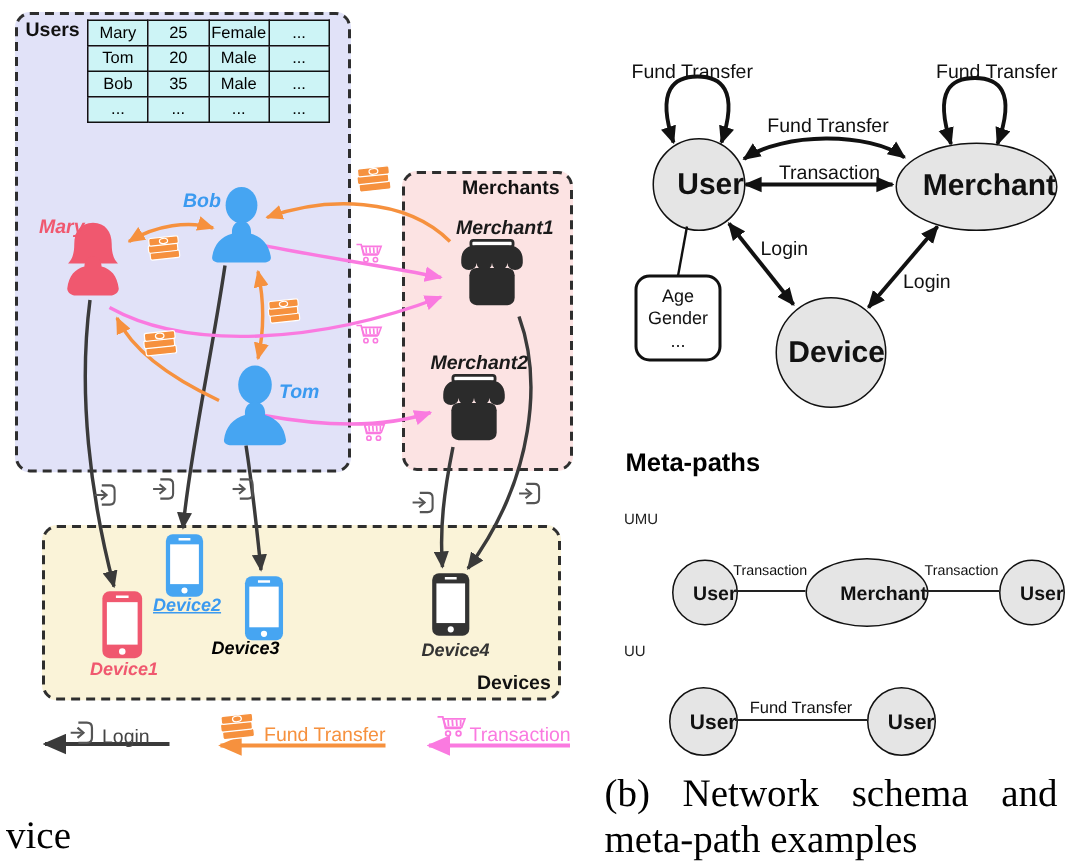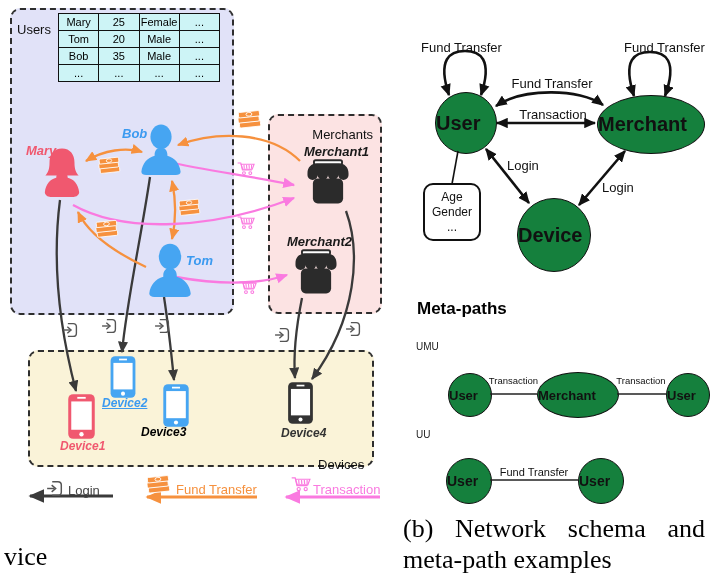--- a/index.html
+++ b/index.html
@@ -1,30 +1,30 @@
 <!DOCTYPE html>
 <html><head>
 <meta charset="utf-8">
 <style>
   html,body{margin:0;padding:0;background:#fff;}
   #fig{position:relative;width:714px;height:576px;background:#fff;overflow:hidden;
        font-family:"Liberation Sans",sans-serif;}
   .abs{position:absolute;}
   .panel{position:absolute;border:2px dashed #2e2e2e;border-radius:10px;}
-  .plabel{position:absolute;font-weight:normal;font-size:13px;color:#111;margin-top:10px;}
+  .plabel{position:absolute;font-weight:bold;font-size:13px;color:#111;}
   .nlabel{position:absolute;font-weight:bold;font-style:italic;font-size:13px;white-space:nowrap;}
   .dlabel{position:absolute;font-weight:bold;font-style:italic;font-size:12px;white-space:nowrap;}
   .svglayer{position:absolute;left:0;top:0;}
   table.users{border-collapse:collapse;table-layout:fixed;}
   table.users td,table.users th{border:1.2px solid #111;text-align:center;padding:0;
        font-family:"Liberation Sans",sans-serif;overflow:hidden;}
   table.users th{background:#12dfe9;font-size:12px;font-weight:bold;height:19px;}
   table.users td{background:#cdf4f6;font-size:11px;height:16px;}
-  .node{position:absolute;border:1.6px solid #111;border-radius:50%;background:#15803d;
-        display:flex;align-items:center;justify-content:flex-start;font-weight:bold;color:#111;}
+  .node{position:absolute;border:1.6px solid #111;border-radius:50%;background:#e5e5e5;
+        display:flex;align-items:center;justify-content:flex-end;font-weight:bold;color:#111;}
   .elabel{position:absolute;font-size:13px;color:#111;white-space:nowrap;}
   .title{position:absolute;font-weight:bold;font-size:17px;color:#000;}
   .mp-sec{position:absolute;font-size:10px;color:#222;}
   .cap{position:absolute;font-family:"Liberation Serif",serif;font-size:26px;color:#000;line-height:33px;}
   .just{text-align:justify;text-align-last:justify;}
 </style>
 </head>
 <body>
 
 <div id="fig">

